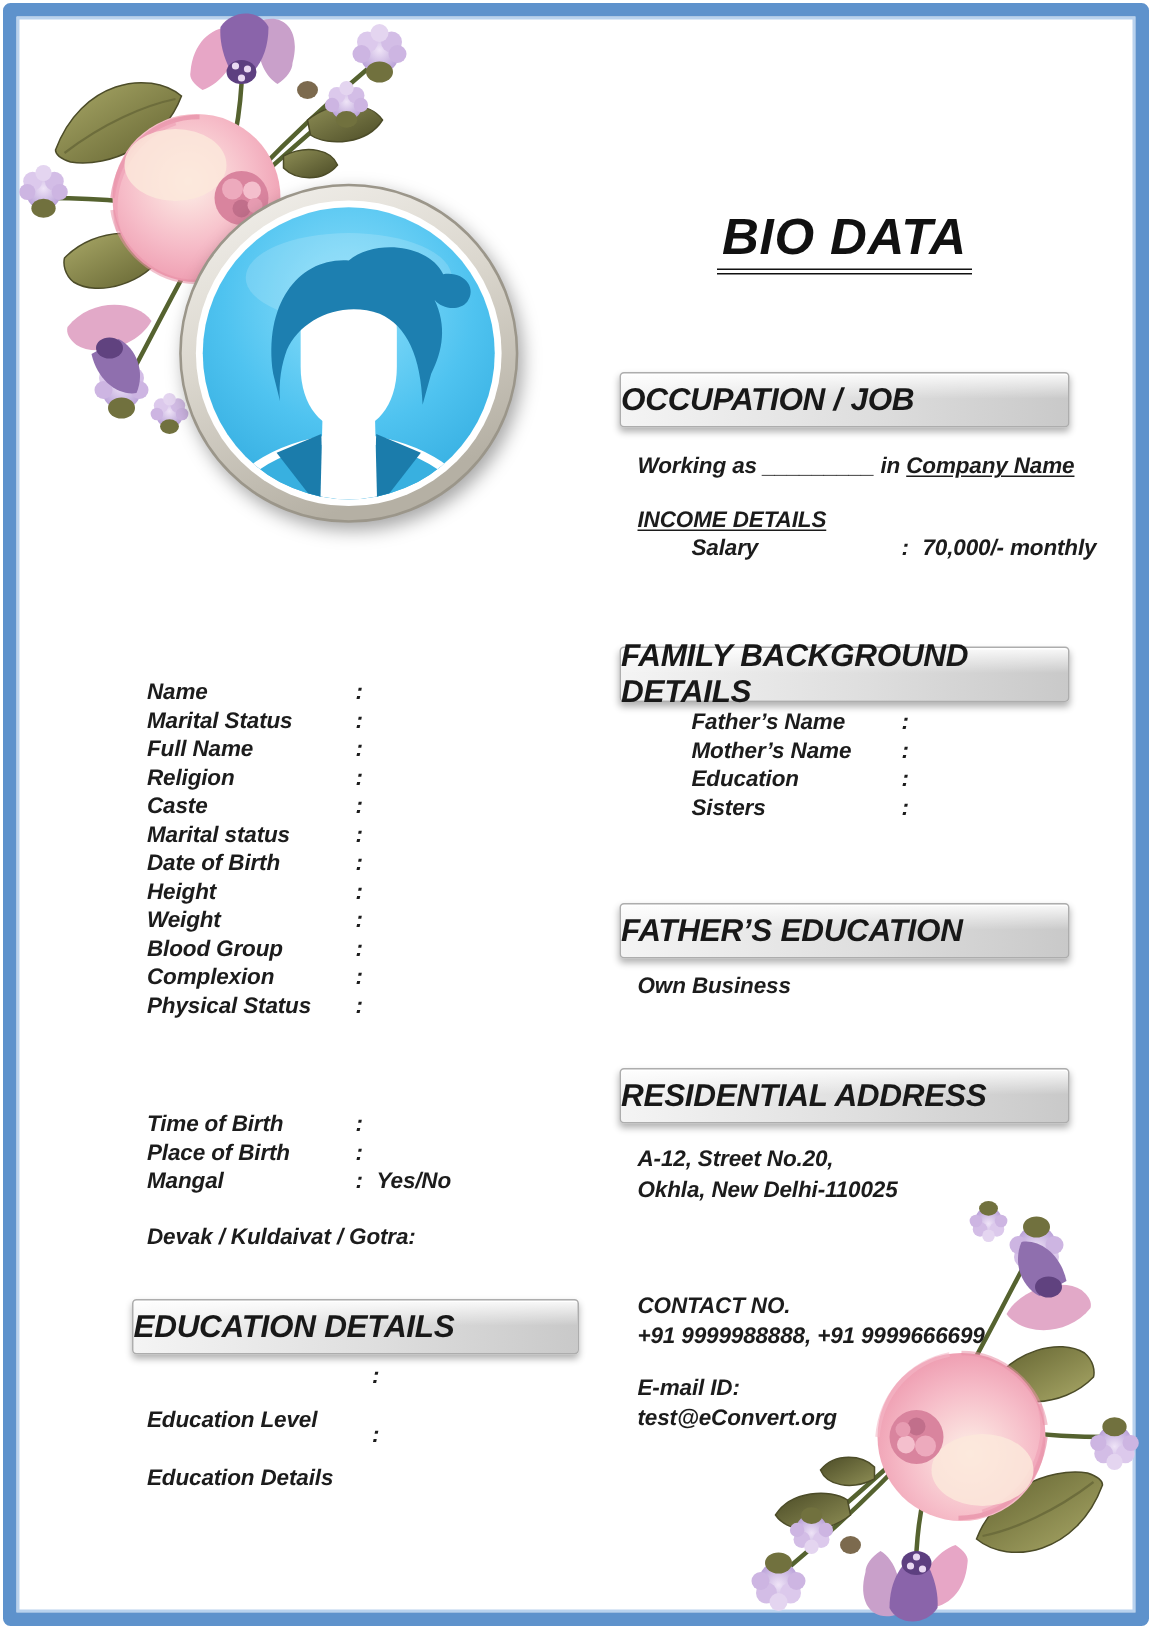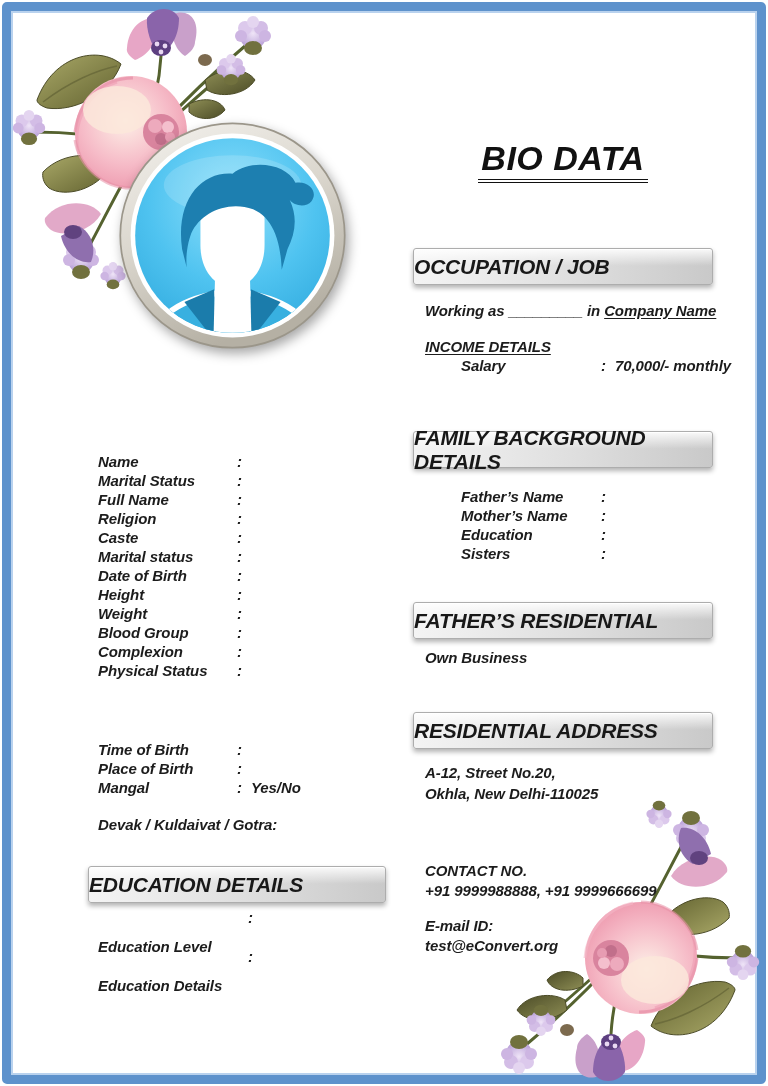--- a/index.html
+++ b/index.html
@@ -239,21 +239,21 @@
           <span class="val"></span>
         </div>
       <div class="row">
           <span class="lbl w139">Physical Status</span>
           <span class="colon">:</span>
           <span class="val"></span>
         </div>
     </div>
 
     <div class="hdr col-r" style="top:431px">FAMILY BACKGROUND DETAILS</div>
-    <div class="txt" style="left:425px;top:487px">
+    <div class="txt" style="left:425px;top:472px">
       <div class="row">
           <span class="lbl w140">Father’s Name</span>
           <span class="colon">:</span>
           <span class="val"></span>
         </div>
       <div class="row">
           <span class="lbl w140">Mother’s Name</span>
           <span class="colon">:</span>
           <span class="val"></span>
         </div>
@@ -262,21 +262,21 @@
           <span class="colon">:</span>
           <span class="val"></span>
         </div>
       <div class="row">
           <span class="lbl w140">Sisters</span>
           <span class="colon">:</span>
           <span class="val"></span>
         </div>
     </div>
 
-    <div class="hdr col-r" style="top:602px">FATHER’S RESIDENTIAL</div>
+    <div class="hdr col-r" style="top:602px">FATHER’S EDUCATION</div>
     <div class="txt" style="left:425px;top:648px">Own Business</div>
 
     <div class="txt" style="left:98px;top:740px">
       <div class="row">
           <span class="lbl w139">Time of Birth</span>
           <span class="colon">:</span>
           <span class="val"></span>
         </div>
       <div class="row">
           <span class="lbl w139">Place of Birth</span>

